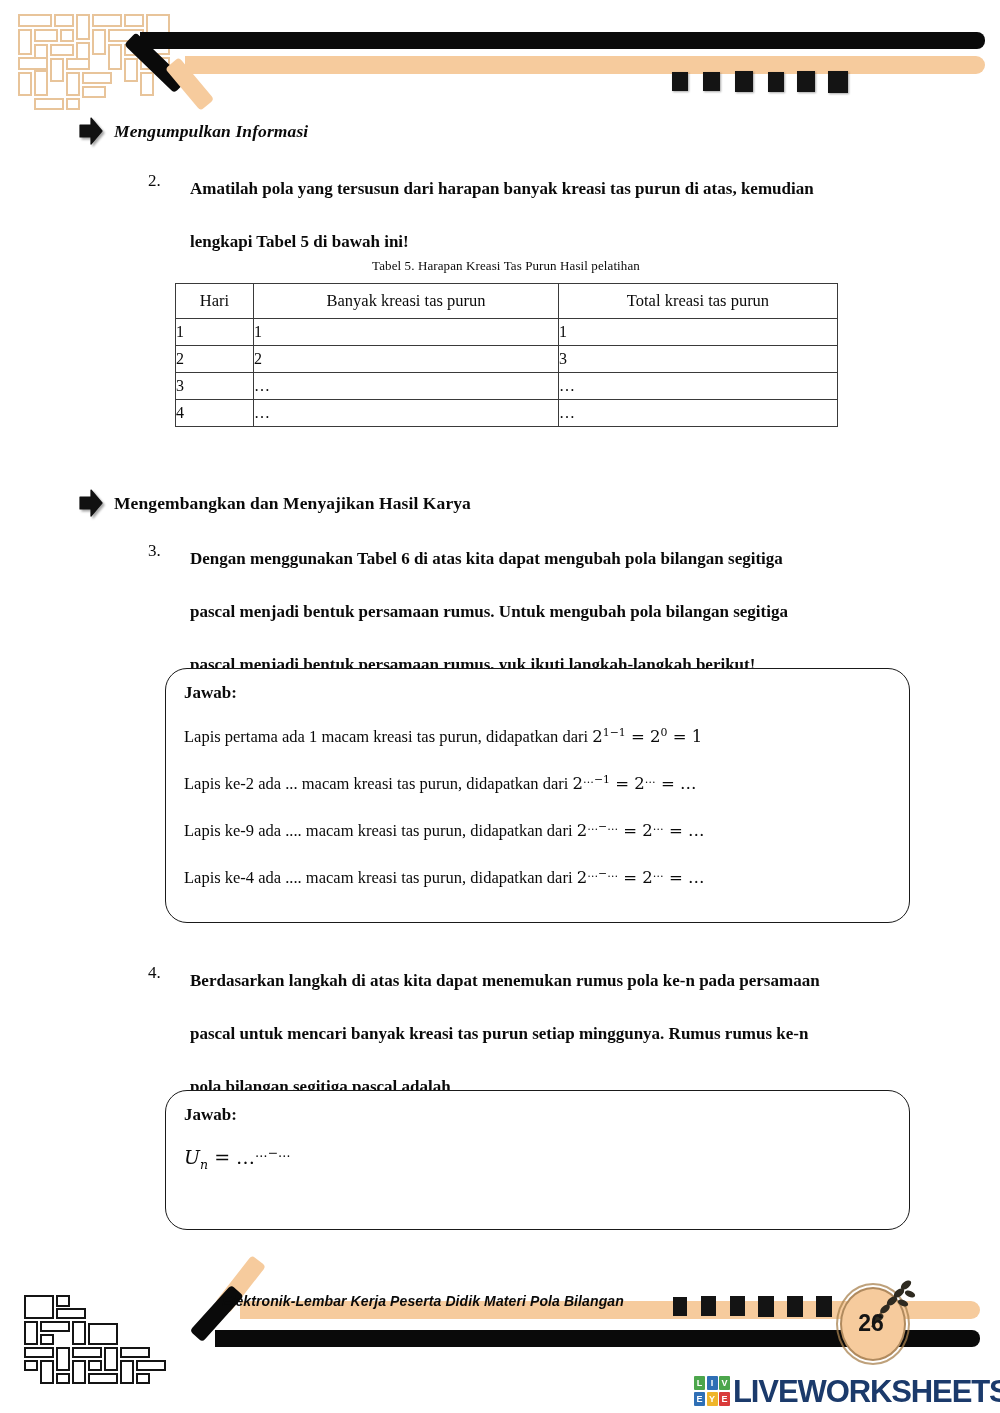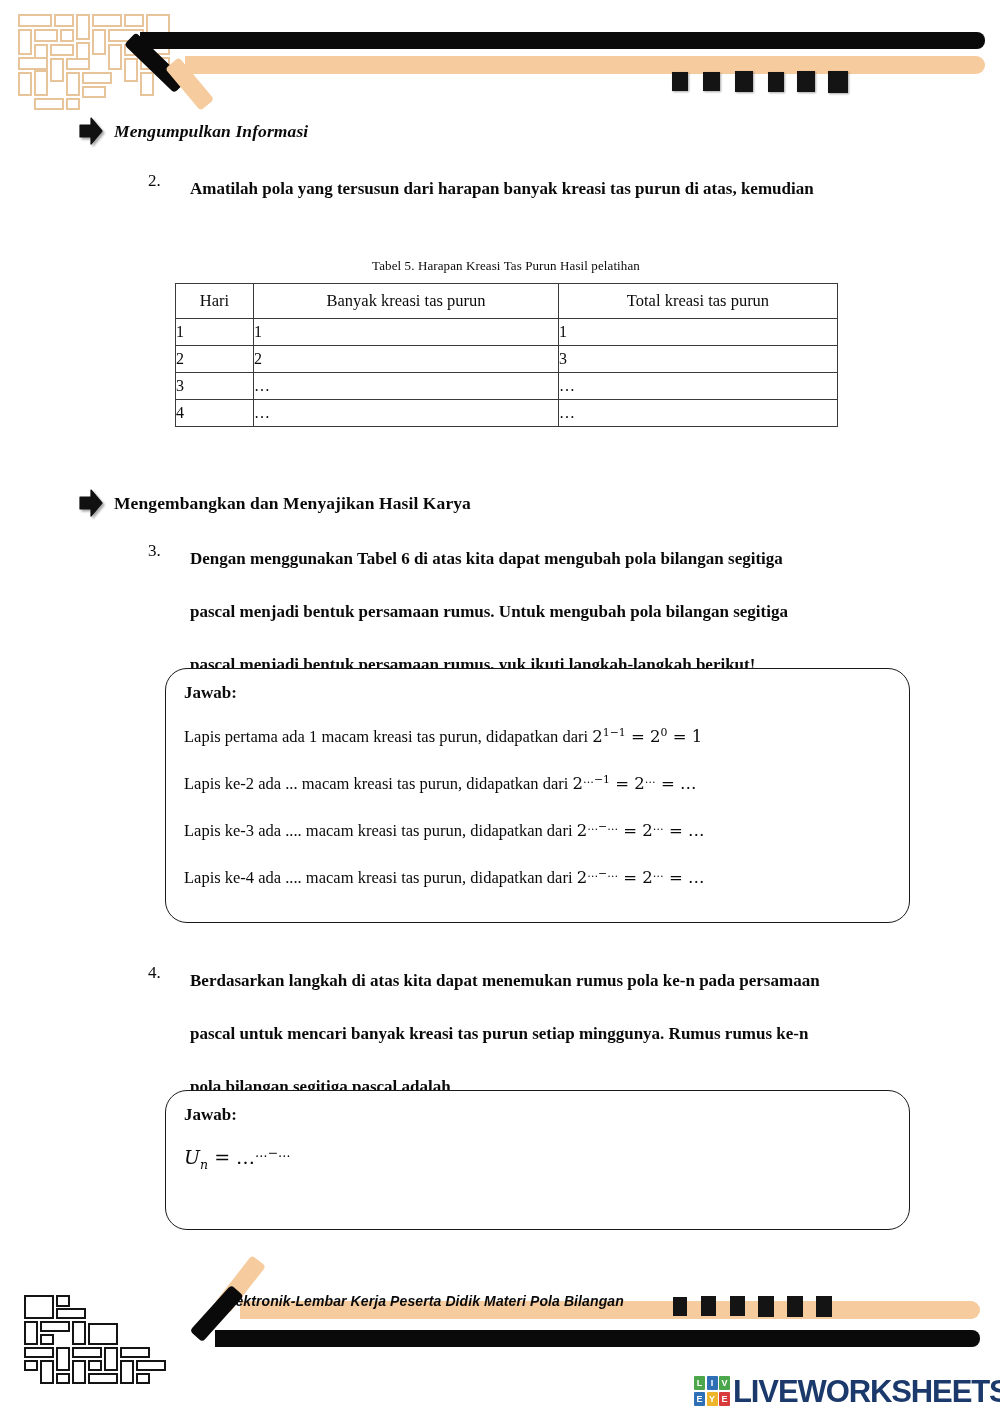--- a/index.html
+++ b/index.html
@@ -379,20 +379,21 @@
   <svg class="arrow-icon" viewBox="0 0 26 30">
     <polygon points="2,9 13,9 13,2 24,15 13,28 13,21 2,21" fill="#111111" stroke="#111111" stroke-width="1.2" stroke-linejoin="round"></polygon>
   </svg>
   <span class="section-heading-label">Mengumpulkan Informasi</span>
 </div>
 
 <div class="question" style="top:158px; left:148px; width:735px;">
   <div class="q-num">2.</div>
   <div class="q-body">
     <p>Amatilah pola yang tersusun dari harapan banyak kreasi tas purun di atas, kemudian</p>
+    <p>lengkapi Tabel 5 di bawah ini!</p>
   </div>
 </div>
 
 <div id="table-block">
   <div class="table-caption">Tabel 5. Harapan Kreasi Tas Purun Hasil pelatihan</div>
   <table class="data-table">
     <colgroup>
       <col class="col-hari">
         <col class="col-banyak">
         <col class="col-total">
@@ -450,21 +451,21 @@
 
   <div class="answer-line" style="top:58px;">
     <span>Lapis pertama ada 1 macam kreasi tas purun, didapatkan dari </span><span class="mnum">2</span><sup class="sups mnum">1−1</sup><span class="mnum"> = </span><span class="mnum">2</span><sup class="sups mnum">0</sup><span class="mnum"> = </span><span class="mnum">1</span>
   </div>
 
   <div class="answer-line" style="top:105px;">
     <span>Lapis ke-2 ada ...  macam kreasi tas purun, didapatkan dari </span><span class="mnum">2</span><sup class="sups mnum">…−1</sup><span class="mnum"> = </span><span class="mnum">2</span><sup class="sups mnum">…</sup><span class="mnum"> = </span><span class="mnum">…</span>
   </div>
 
   <div class="answer-line" style="top:152px;">
-    <span>Lapis ke-3 ada ....  macam kreasi tas purun, didapatkan dari </span><span class="mnum">2</span><sup class="sups mnum">…−…</sup><span class="mnum"> = </span><span class="mnum">2</span><sup class="sups mnum">…</sup><span class="mnum"> = </span><span class="mnum">…</span>
+    <span>Lapis ke-9 ada ....  macam kreasi tas purun, didapatkan dari </span><span class="mnum">2</span><sup class="sups mnum">…−…</sup><span class="mnum"> = </span><span class="mnum">2</span><sup class="sups mnum">…</sup><span class="mnum"> = </span><span class="mnum">…</span>
   </div>
 
   <div class="answer-line" style="top:199px;">
     <span>Lapis ke-4 ada ....  macam kreasi tas purun, didapatkan dari </span><span class="mnum">2</span><sup class="sups mnum">…−…</sup><span class="mnum"> = </span><span class="mnum">2</span><sup class="sups mnum">…</sup><span class="mnum"> = </span><span class="mnum">…</span>
   </div>
 </div>
 
 <div class="question" style="top:950px; left:148px; width:738px;">
   <div class="q-num">4.</div>
   <div class="q-body">
@@ -515,20 +516,35 @@
 
   <div id="footer-text">Elektronik-Lembar Kerja Peserta Didik Materi Pola Bilangan</div>
 
   <div class="ftr-square" style="left:673px; top:24px; width:14px; height:19px;"></div>
   <div class="ftr-square" style="left:701px; top:23px; width:15px; height:20px;"></div>
   <div class="ftr-square" style="left:730px; top:23px; width:15px; height:20px;"></div>
   <div class="ftr-square" style="left:758px; top:23px; width:16px; height:21px;"></div>
   <div class="ftr-square" style="left:787px; top:23px; width:16px; height:21px;"></div>
   <div class="ftr-square" style="left:816px; top:23px; width:16px; height:21px;"></div>
 
+  <div id="page-badge">
+    <div class="badge-oval2"></div>
+    <div class="badge-oval"></div>
+    <svg style="position:absolute; top:-6px; left:30px; width:52px; height:56px;" viewBox="0 0 52 56">
+      <path d="M6,50 C14,36 26,20 44,6" stroke="#6b5336" stroke-width="2.2" fill="none"></path>
+      <ellipse cx="40" cy="8" rx="6" ry="3.4" fill="#2e2a20" transform="rotate(-38 40 8)"></ellipse>
+      <ellipse cx="33" cy="16" rx="6" ry="3.4" fill="#2e2a20" transform="rotate(-38 33 16)"></ellipse>
+      <ellipse cx="26" cy="24" rx="6" ry="3.4" fill="#2e2a20" transform="rotate(-38 26 24)"></ellipse>
+      <ellipse cx="19" cy="32" rx="5.6" ry="3.2" fill="#2e2a20" transform="rotate(-38 19 32)"></ellipse>
+      <ellipse cx="13" cy="41" rx="5.2" ry="3" fill="#2e2a20" transform="rotate(-38 13 41)"></ellipse>
+      <ellipse cx="44" cy="17" rx="5.4" ry="3" fill="#2e2a20" transform="rotate(22 44 17)"></ellipse>
+      <ellipse cx="37" cy="26" rx="5.4" ry="3" fill="#2e2a20" transform="rotate(22 37 26)"></ellipse>
+    </svg>
+    <div id="page-number">26</div>
+  </div>
 </div>
 
 <div id="lws-logo">
   <div class="lws-blocks">
     <div class="lws-cell" style="background: rgb(76, 166, 76);">L</div>
     <div class="lws-cell" style="background: rgb(47, 111, 181);">I</div>
     <div class="lws-cell" style="background: rgb(76, 166, 76);">V</div>
     <div class="lws-cell" style="background: rgb(47, 111, 181);">E</div>
     <div class="lws-cell" style="background: rgb(239, 181, 42);">Y</div>
     <div class="lws-cell" style="background: rgb(217, 58, 58);">E</div>

